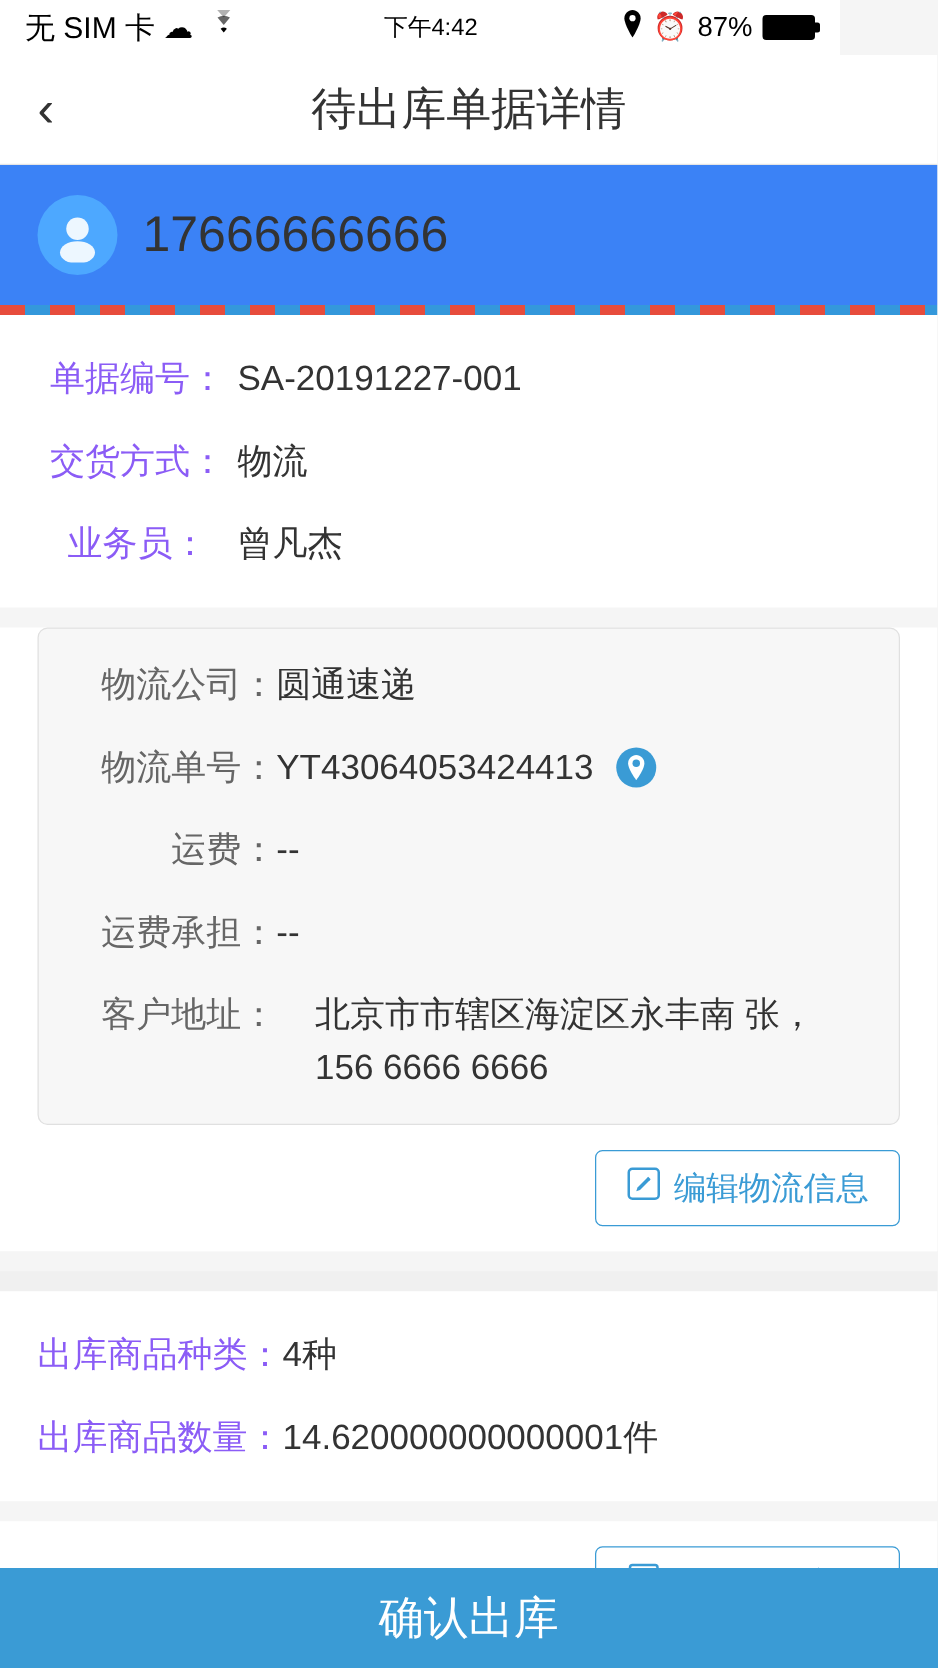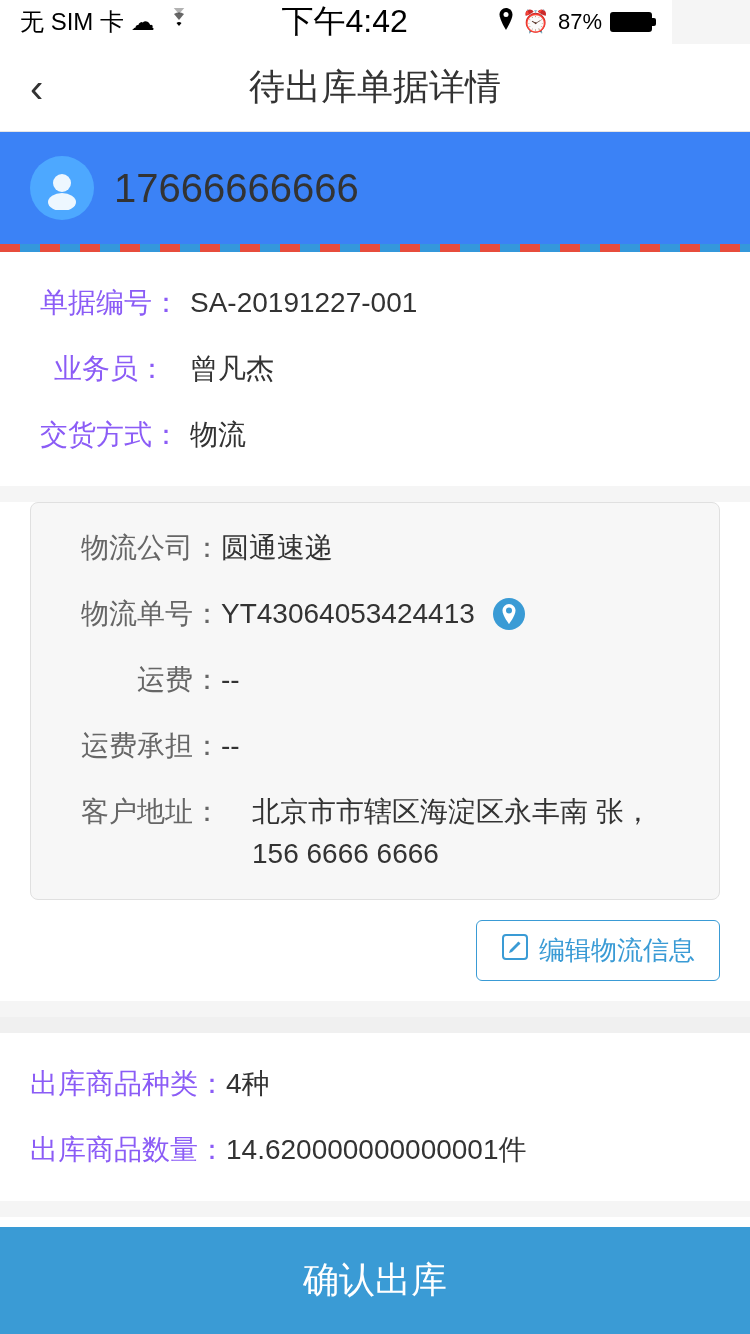--- a/index.html
+++ b/index.html
@@ -20,21 +20,21 @@
       height: 44px;
       background: #fff;
       display: flex;
       align-items: center;
       justify-content: space-between;
       padding: 0 20px;
       font-size: 24px;
       color: #000;
     }
     .status-left { display: flex; align-items: center; gap: 10px; }
-    .status-center { font-size: 32px; font-weight: 500; text-align: center; }
+    .status-center { font-size: 19px; font-weight: 500; text-align: center; }
     .status-right { display: flex; align-items: center; gap: 8px; font-size: 22px; }
     .battery-icon {
       display: inline-block;
       width: 42px;
       height: 20px;
       border: 2px solid #000;
       border-radius: 3px;
       position: relative;
       background: #000;
     }
@@ -220,21 +220,21 @@
     .bottom-container {
       position: fixed;
       bottom: 0;
       left: 0;
       width: 750px;
     }
 
     
     .confirm-btn {
       width: 750px;
-      height: 107px;
+      height: 80px;
       background: #3a9bd5;
       display: flex;
       align-items: center;
       justify-content: center;
       color: #fff;
       font-size: 36px;
       font-weight: 500;
       cursor: pointer;
     }
 
@@ -308,26 +308,26 @@
   </div>
 
   <div class="dashed-divider"></div>
 
   <div class="info-section">
     <div class="info-row">
       <span class="info-label">单据编号：</span>
       <span class="info-value">SA-20191227-001</span>
     </div>
     <div class="info-row">
+      <span class="info-label">交货方式：</span>
+      <span class="info-value">物流</span>
+    </div>
+    <div class="info-row">
       <span class="info-label">业务员：</span>
       <span class="info-value">曾凡杰</span>
-    </div>
-    <div class="info-row">
-      <span class="info-label">交货方式：</span>
-      <span class="info-value">物流</span>
     </div>
   </div>
 
   <div class="combined-card-section">
     <div class="combined-card-inner">
       <div class="logistics-row">
         <span class="logistics-label">物流公司：</span>
         <span class="logistics-value">圆通速递</span>
       </div>
       <div class="logistics-row">

